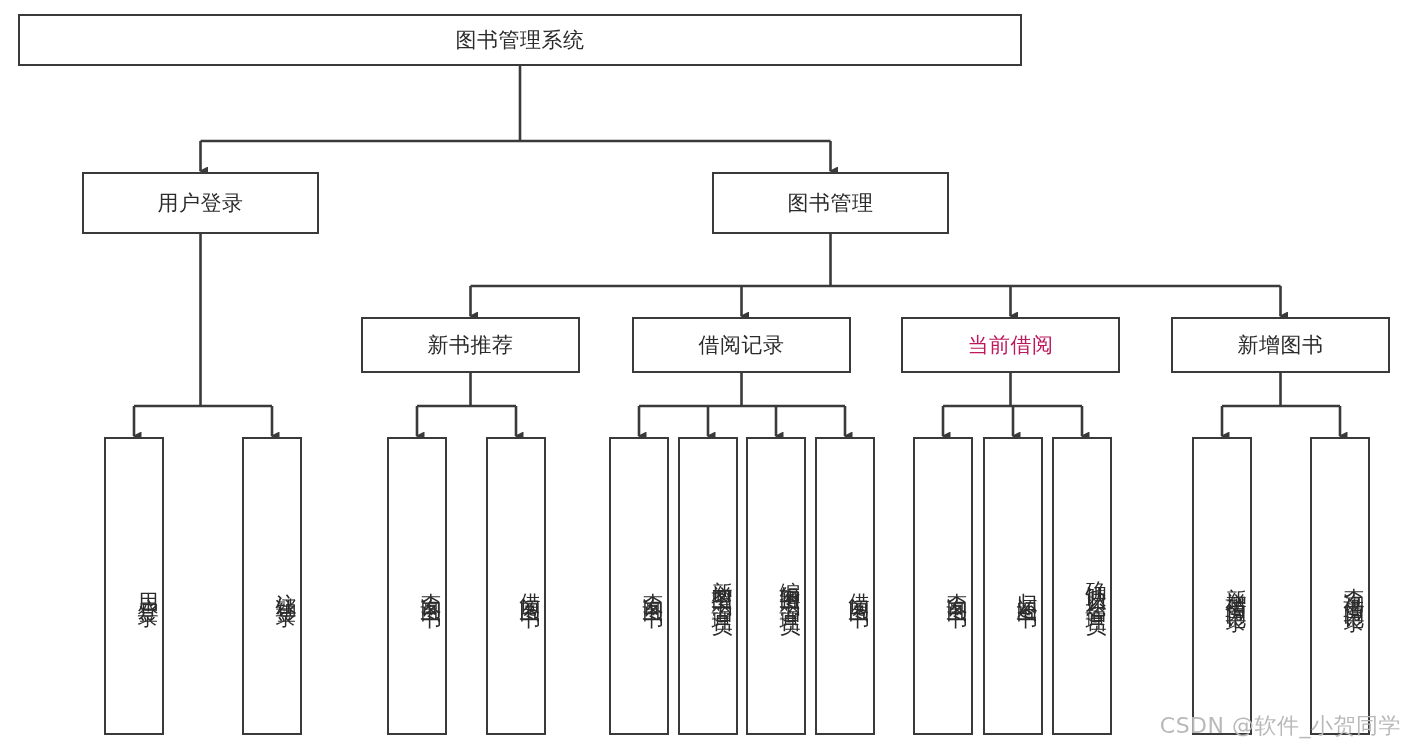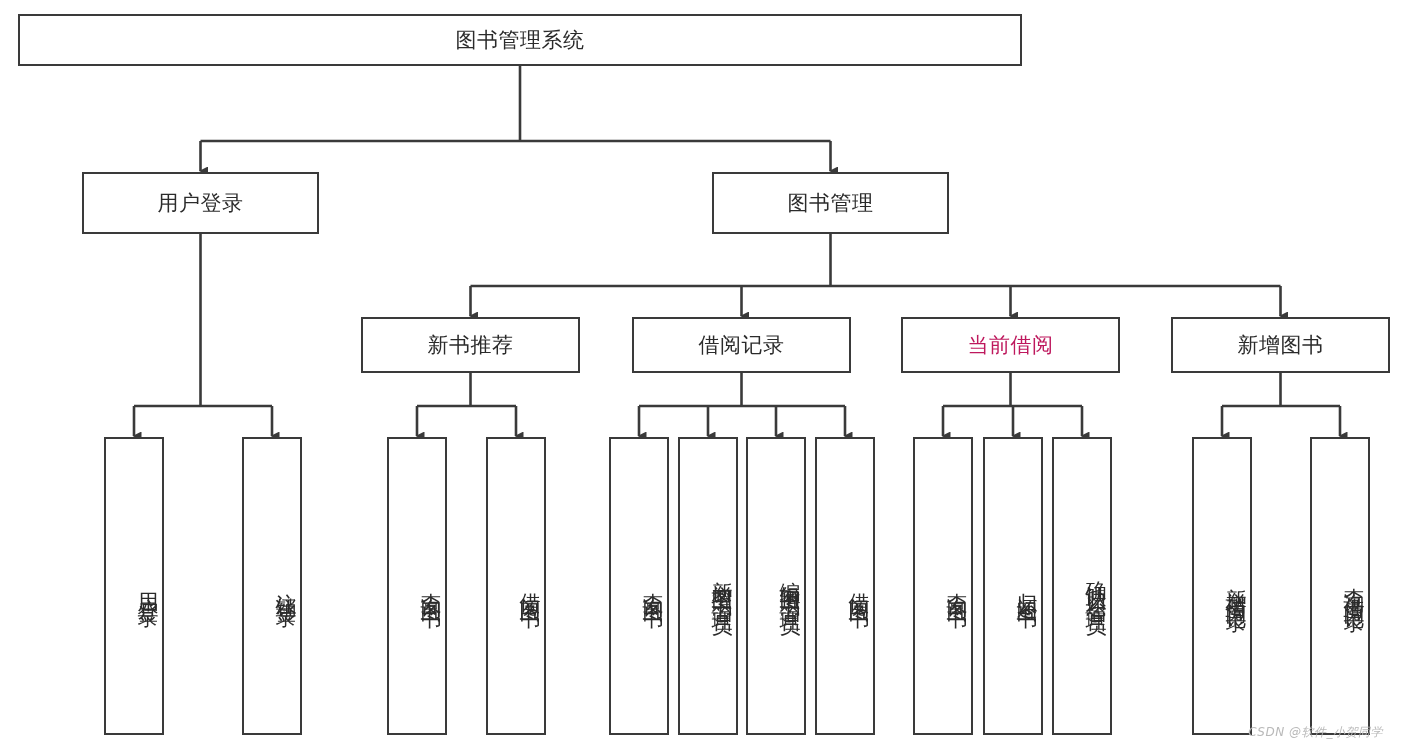--- a/index.html
+++ b/index.html
@@ -50,28 +50,27 @@
     padding-bottom: 6px;
     align-items: flex-start;
     justify-content: center;
   }
   .node .label {
     display: block;
     white-space: nowrap;
   }
   .watermark {
     position: absolute;
-    right: 22px;
+    right: 4px;
     bottom: 6px;
-    font-size: 12px;
+    font-size: 22px;
     color: #b9b9b9;
     letter-spacing: 0.5px;
     white-space: nowrap;
     user-select: none;
-    font-style: italic;
   }
 </style>
 </head>
 <body>
 
 <div id="canvas" style="background: rgb(255, 255, 255);">
 
   <svg class="edges" viewBox="0 0 1405 747" xmlns="http://www.w3.org/2000/svg">
     <defs>
       <marker id="arrow" viewBox="0 0 12 12" refX="6" refY="10" markerWidth="9" markerHeight="9" orient="auto-start-reverse" markerUnits="userSpaceOnUse">

